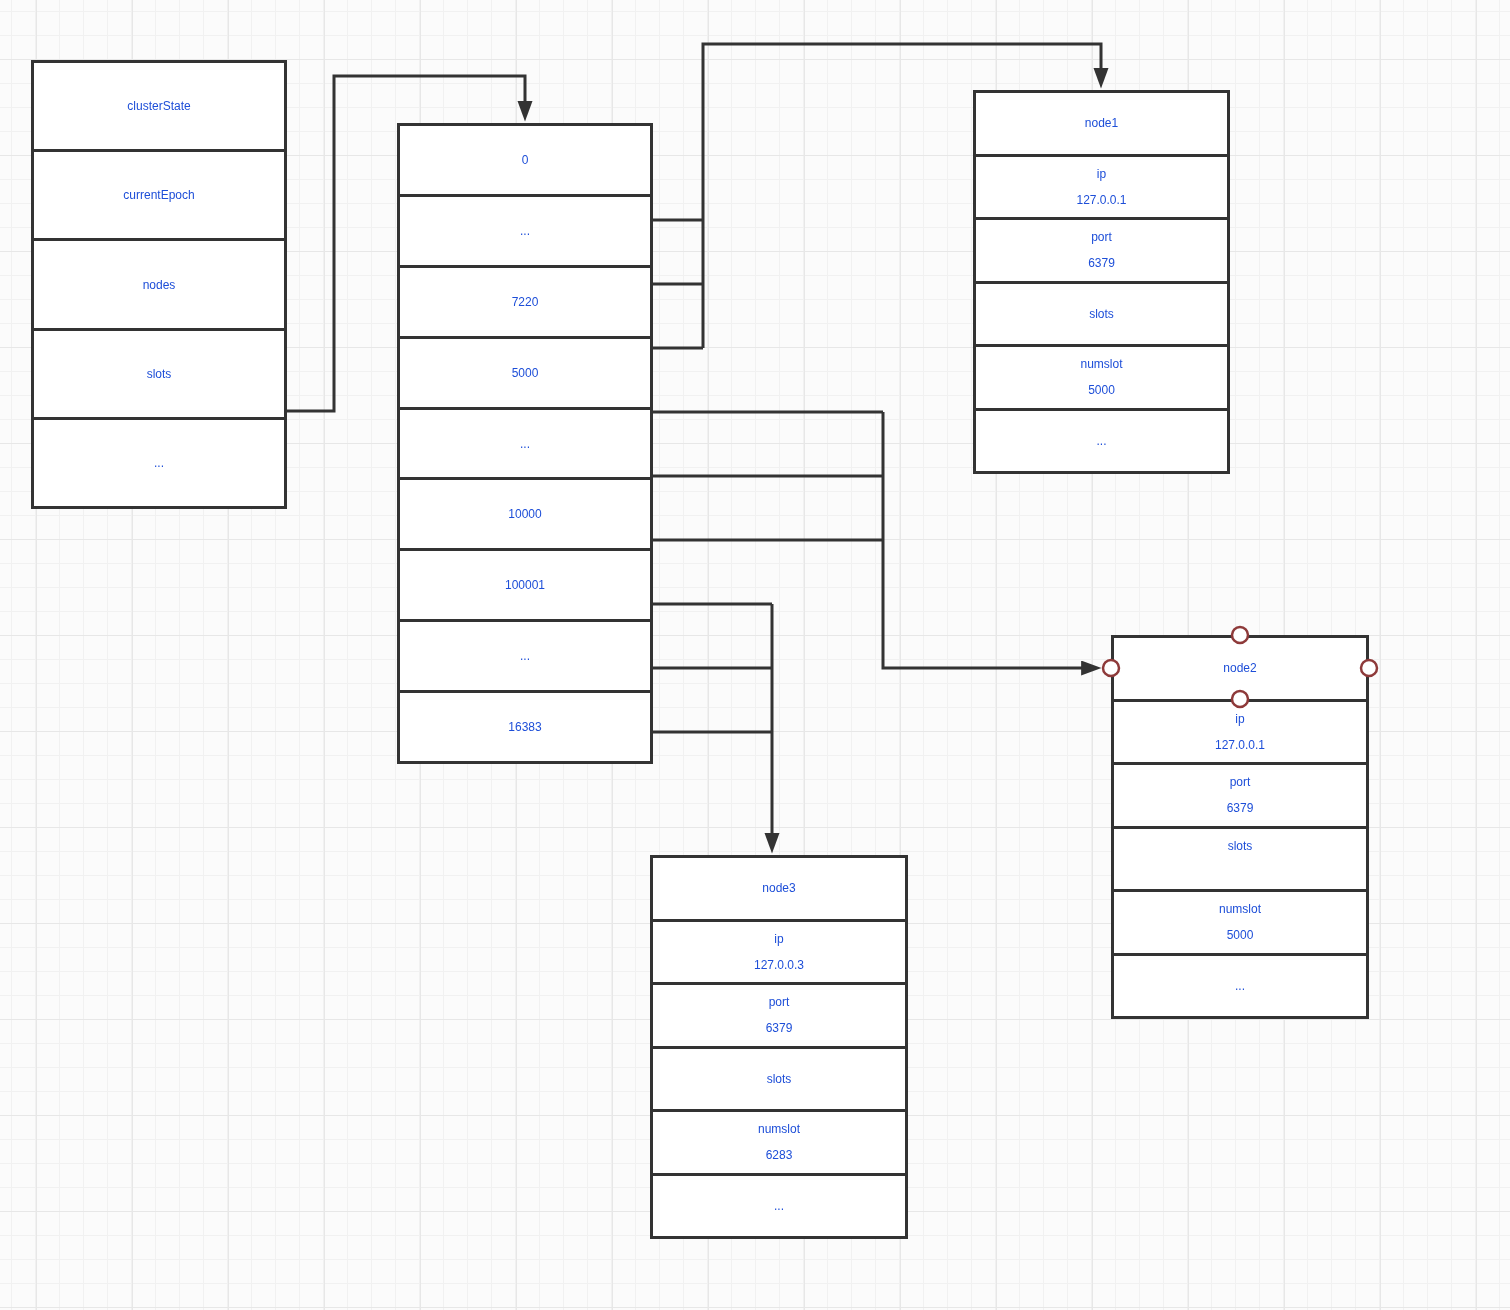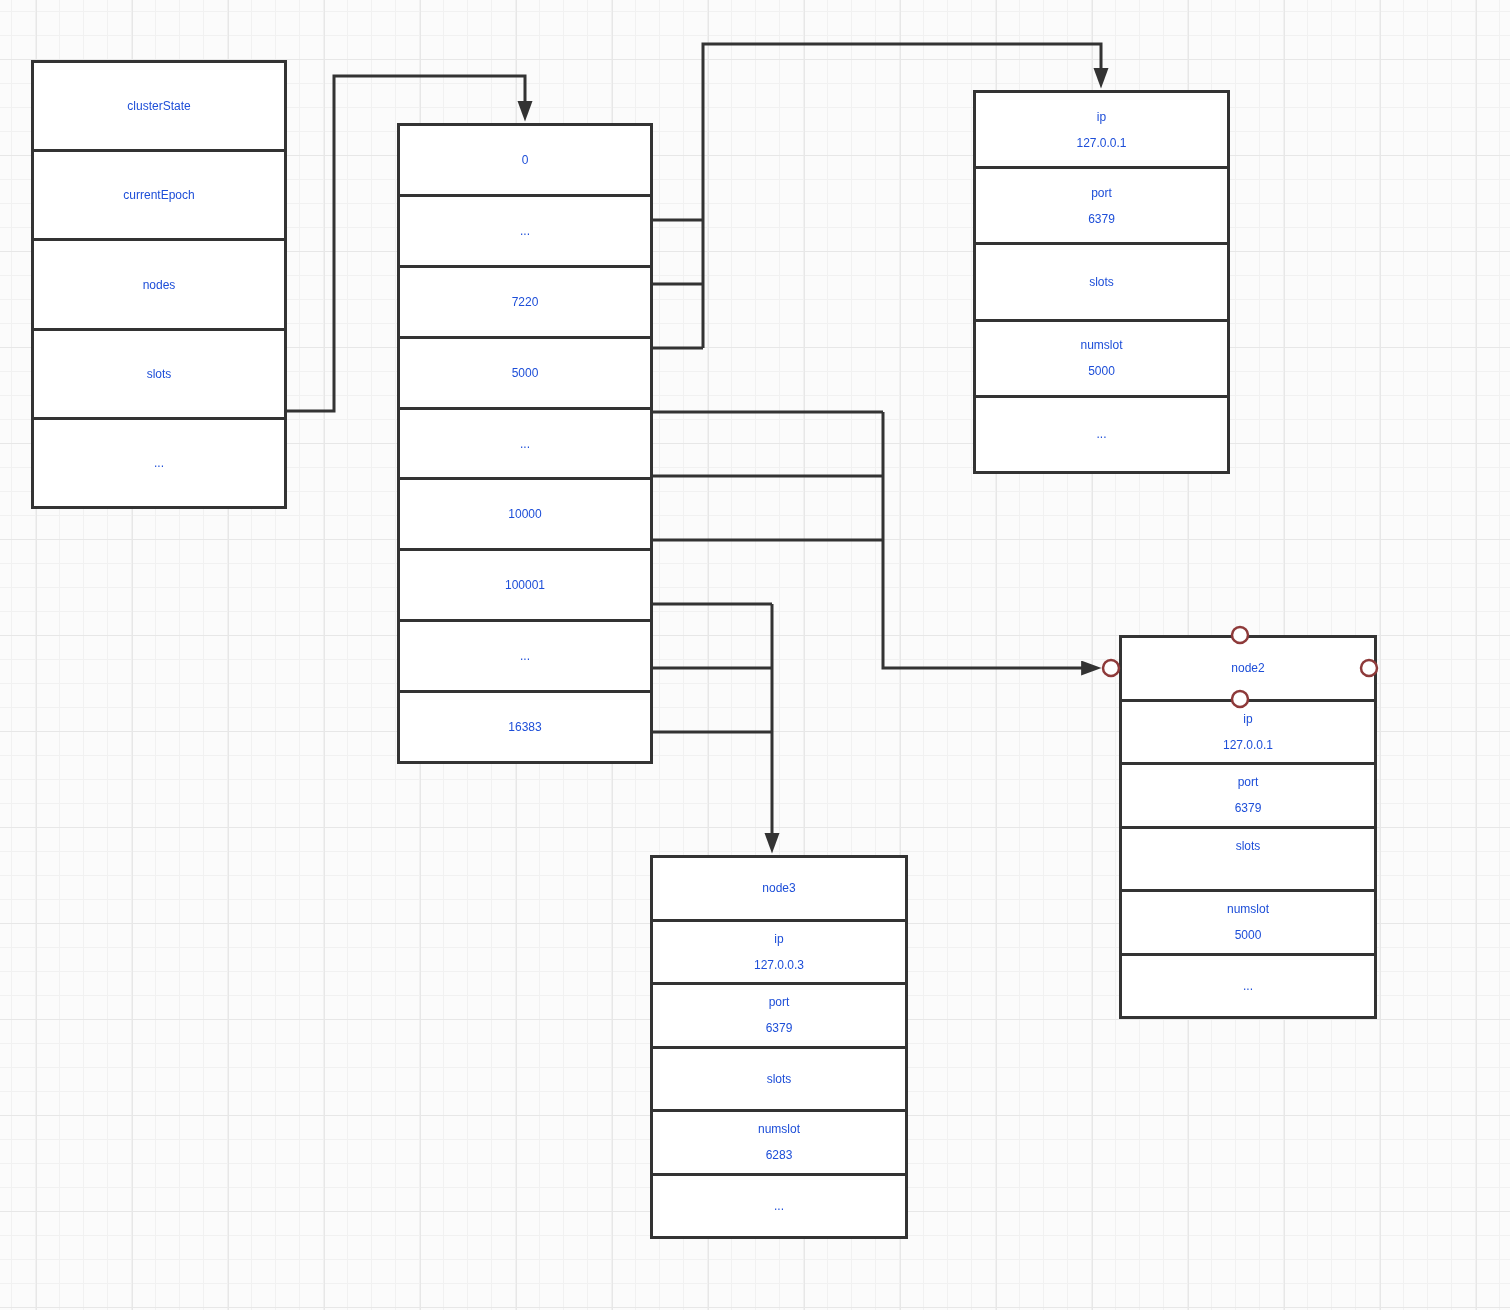--- a/index.html
+++ b/index.html
@@ -96,40 +96,43 @@
     <div class="cell">
         <div class="line">...</div>
       </div>
     <div class="cell">
         <div class="line">16383</div>
       </div>
   </div>
 
   <div class="box" style="left:973px; top:90px; width:257px; height:384px;">
     <div class="cell">
+        <div class="line">node1</div>
+      </div>
+    <div class="cell">
       <div class="line">ip</div>
       <div class="line">127.0.0.1</div>
     </div>
     <div class="cell">
       <div class="line">port</div>
       <div class="line">6379</div>
     </div>
     <div class="cell">
         <div class="line">slots</div>
       </div>
     <div class="cell">
       <div class="line">numslot</div>
       <div class="line">5000</div>
     </div>
     <div class="cell">
         <div class="line">...</div>
       </div>
   </div>
 
-  <div class="box" style="left:1111px; top:635px; width:258px; height:384px;margin-left:8px;">
+  <div class="box" style="left:1111px; top:635px; width:258px; height:384px;">
     <div class="cell">
         <div class="line">node2</div>
       </div>
     <div class="cell">
       <div class="line">ip</div>
       <div class="line">127.0.0.1</div>
     </div>
     <div class="cell">
       <div class="line">port</div>
       <div class="line">6379</div>

